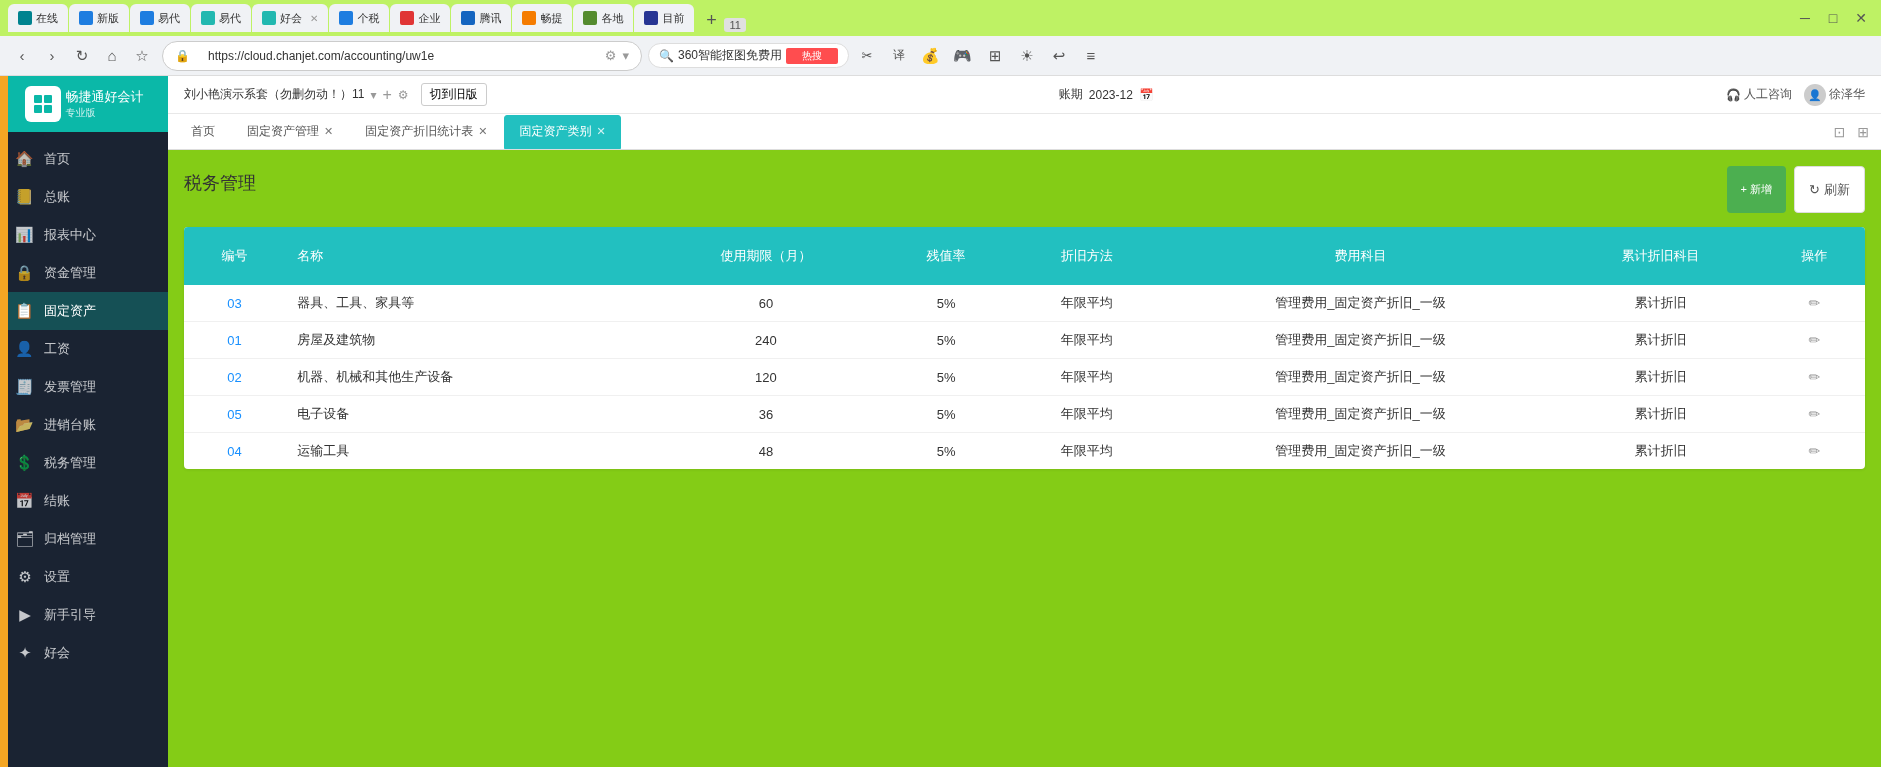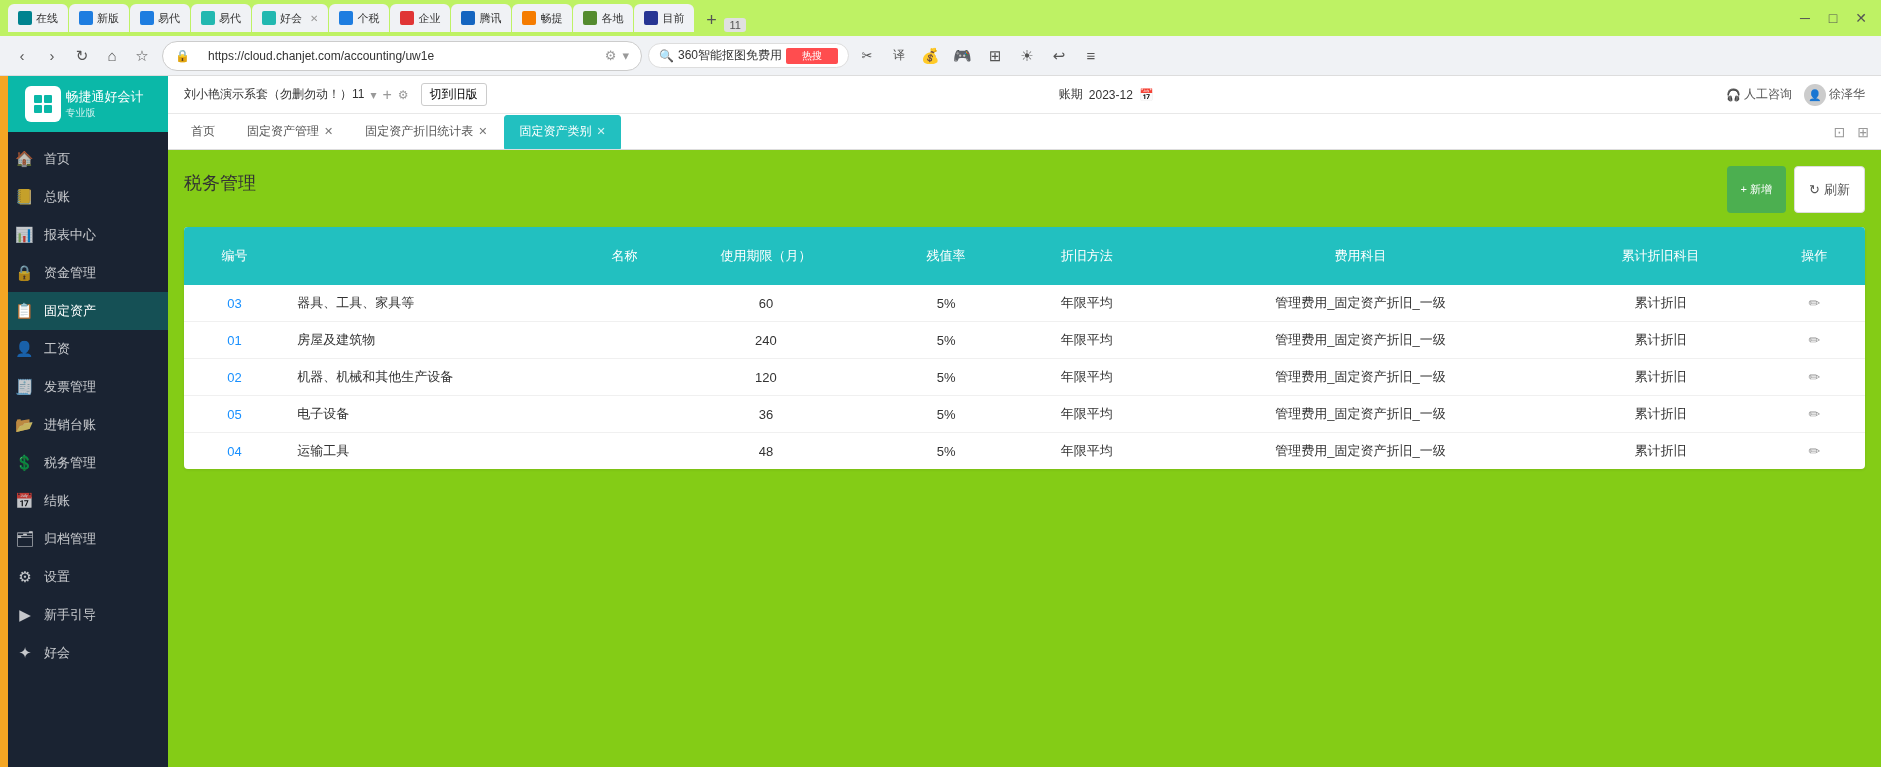--- a/index.html
+++ b/index.html
@@ -313,21 +313,21 @@
             <span>↻</span>
             <span>刷新</span>
           </button>
         </div>
       </div>
 
       <table class="data-table">
         <thead>
           <tr>
             <th>编号</th>
-            <th style="text-align:right;">名称</th>
+            <th style="text-align:left;">名称</th>
             <th>使用期限（月）</th>
             <th>残值率</th>
             <th>折旧方法</th>
             <th>费用科目</th>
             <th>累计折旧科目</th>
             <th>操作</th>
           </tr>
         </thead>
         <tbody id="table-body">
 

